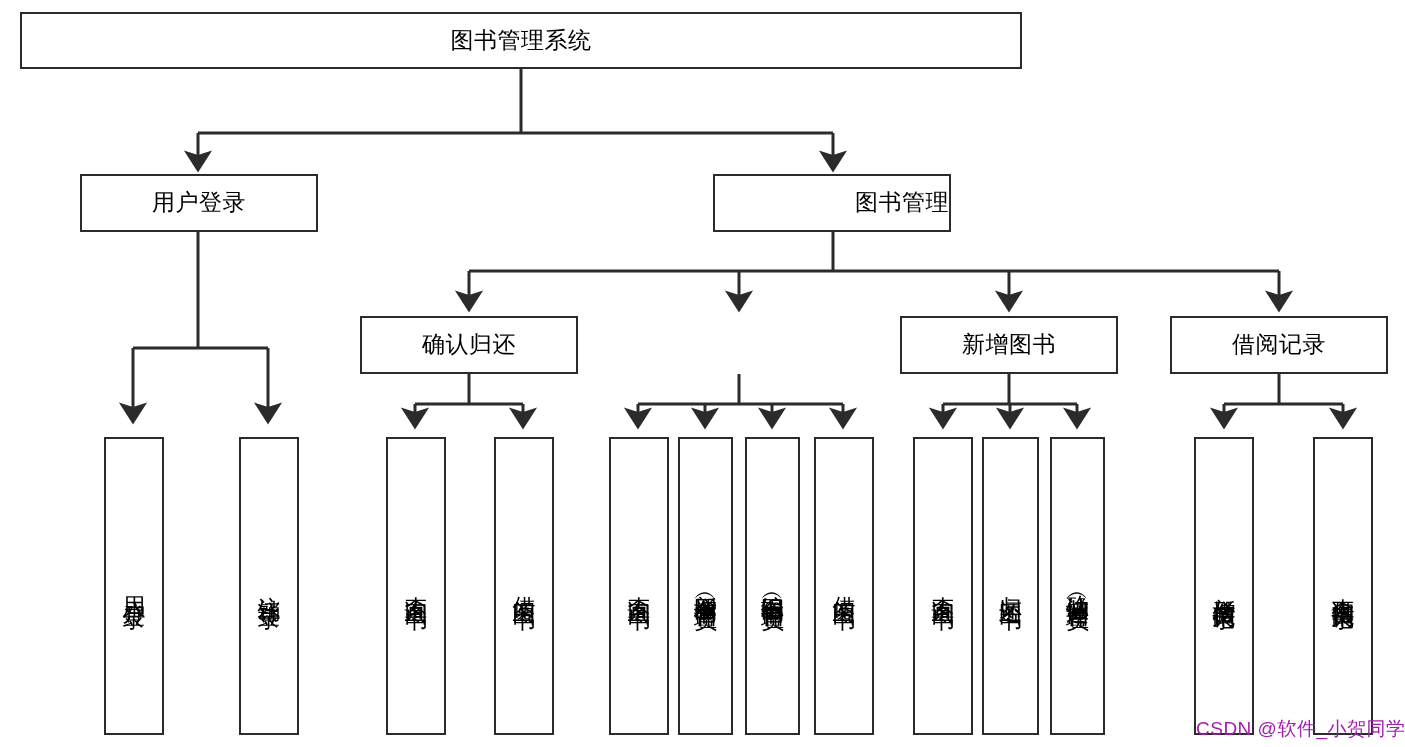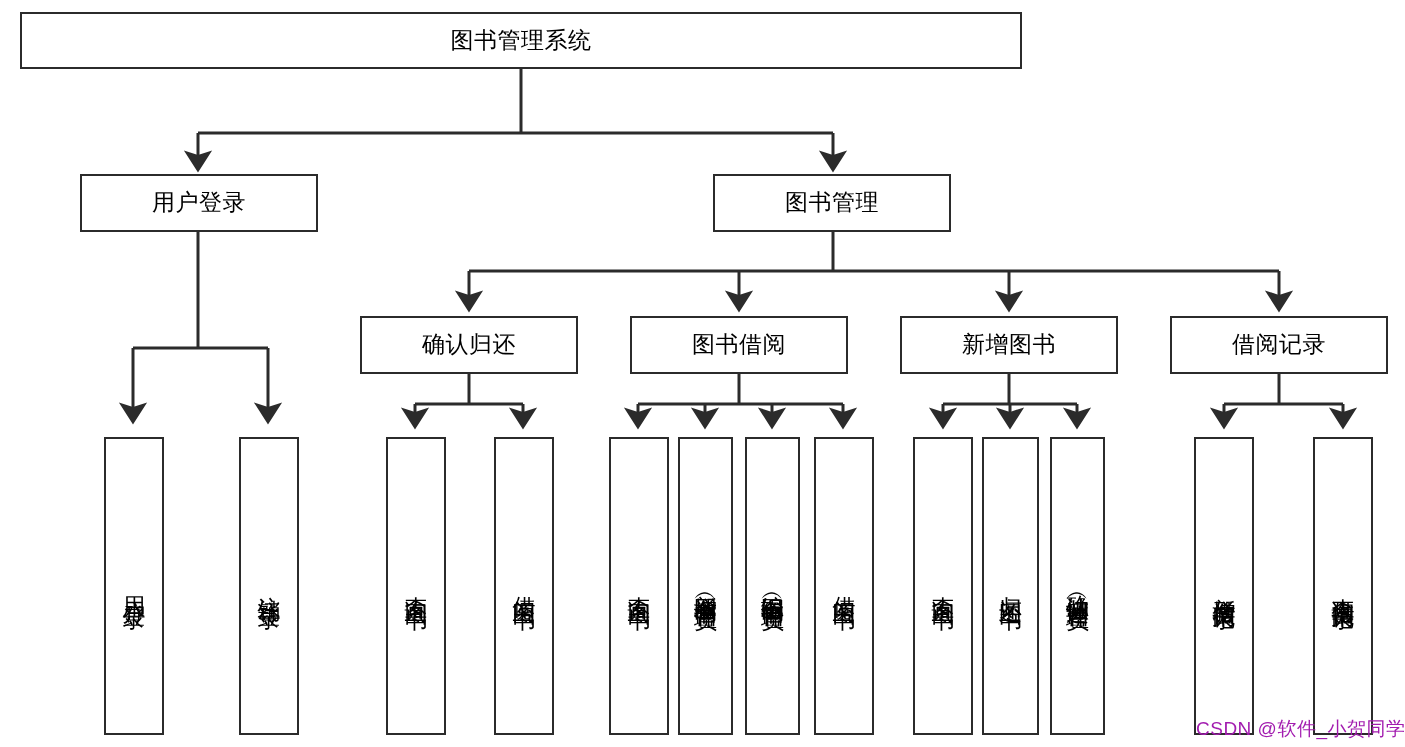--- a/index.html
+++ b/index.html
@@ -127,29 +127,26 @@
     </g>
   </svg>
 
   <div class="node node-root" style="left:20px; top:12px; width:1002px; height:57px;">
     <span class="label">图书管理系统</span>
   </div>
 
   <div class="node node-branch" style="left:80px; top:174px; width:238px; height:58px;">
     <span class="label">用户登录</span>
   </div>
-  <div class="node node-branch" style="left:713px; top:174px; width:238px; height:58px;">
+  <div class="node node-branch" style="left:713px; top:174px; width:238px; height:58px;justify-content:flex-end;">
     <span class="label">图书管理</span>
   </div>
 
   <div class="node node-mid" style="left:360px; top:316px; width:218px; height:58px;">
     <span class="label">确认归还</span>
-  </div>
-  <div class="node node-mid" style="left:630px; top:316px; width:218px; height:58px;">
-    <span class="label">图书借阅</span>
   </div>
   <div class="node node-mid" style="left:900px; top:316px; width:218px; height:58px;">
     <span class="label">新增图书</span>
   </div>
   <div class="node node-mid" style="left:1170px; top:316px; width:218px; height:58px;">
     <span class="label">借阅记录</span>
   </div>
 
   <div class="node node-leaf" style="left:104px; top:437px; width:60px; height:298px;">
     <span class="label">用户登录</span>

